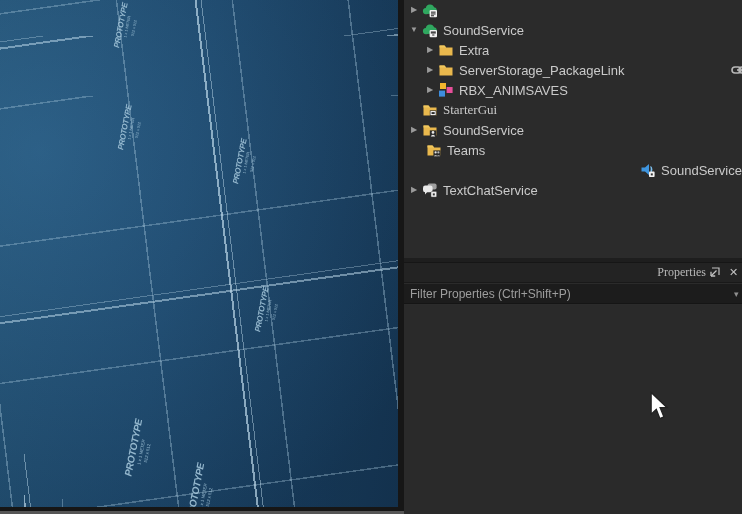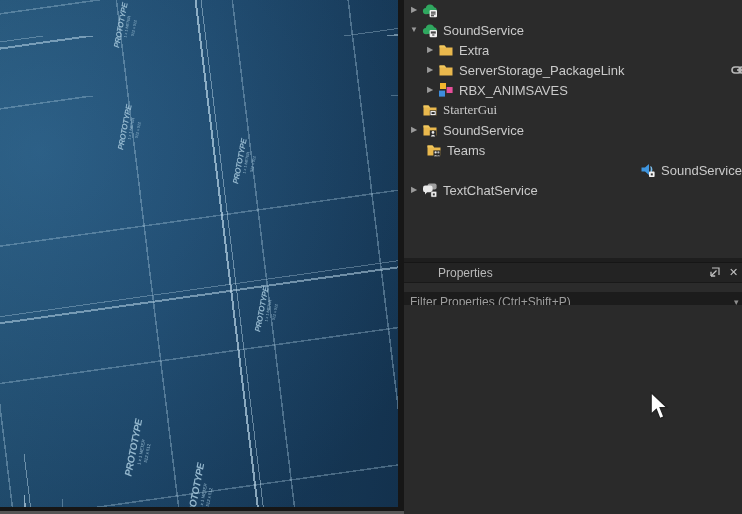--- a/index.html
+++ b/index.html
@@ -70,26 +70,26 @@
 
   
   .panel-sep { position: absolute; left: 0; top: 258px; width: 338px; height: 5px; background: #1e1e1e; border-bottom: 1px solid #161616; }
 
   
   .props-header {
     position: absolute; left: 0; top: 263px; width: 338px; height: 20px;
     background: #232323; border-bottom: 1px solid #191919;
     display: flex; align-items: center;
   }
-  .props-title { flex: 1; text-align: left; color: #b9b9b9; font-size: 12px; padding-left: 34px; }
+  .props-title { flex: 1; text-align: right; color: #b9b9b9; font-size: 12px; padding-left: 34px; font-family: Liberation Serif, serif; }
   .props-btn { width: 17px; height: 16px; margin-right: 2px; color: #c2c2c2; display: flex; align-items: center; justify-content: center; cursor: pointer; }
   .props-close { font-size: 11px; margin-right: 0; }
 
   .props-filter {
-    position: absolute; left: 0; top: 292px; width: 338px; height: 20px;
+    position: absolute; left: 0; top: 284px; width: 338px; height: 20px;
     background: #1c1c1c; border-bottom: 1px solid #151515;
     display: flex; align-items: center;
   }
   .props-filter input {
     flex: 1; background: transparent; border: none; outline: none;
     color: #cfcfcf; font-size: 12px; font-family: "Liberation Sans", sans-serif; padding: 0 4px 0 6px;
   }
   .props-filter input::placeholder { color: #9d9d9d; opacity: 1; }
   .filter-caret { width: 10px; color: #8f8f8f; font-size: 9px; margin-right: -2px; }
 

